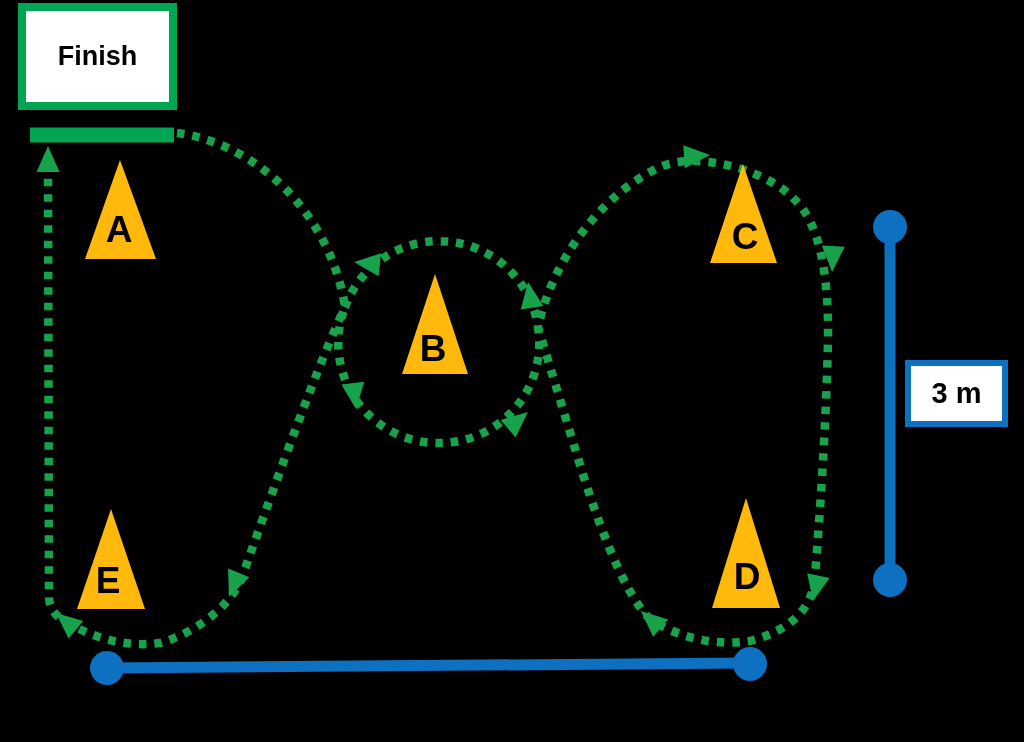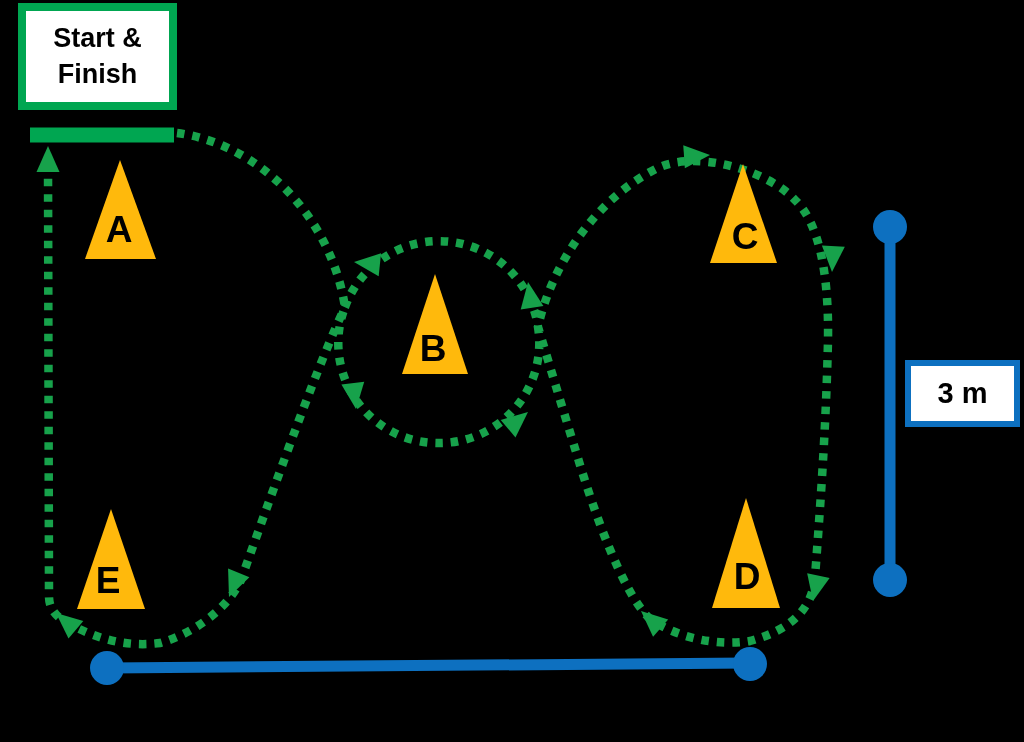--- a/index.html
+++ b/index.html
@@ -35,21 +35,21 @@
   .sign.green-border { border: 8px solid #00A651; }
   .sign.blue-border  { border: 6px solid #0D70C0; }
   #start-finish-sign {
     left: 18px; top: 3px;
     width: 159px; height: 107px;
     font-size: 27px;
     line-height: 1.3;
   }
   #vertical-dim-sign {
     left: 905px; top: 360px;
-    width: 115px; height: 67px;
+    width: 103px; height: 67px;
     font-size: 29px;
   }
   #horizontal-dim-sign {
     left: 340px; top: 676px;
     width: 160px; height: 62px;
     font-size: 29px;
   }
   .cone-letter {
     font-family: "Liberation Sans", sans-serif;
     font-weight: bold;
@@ -124,21 +124,20 @@
     </g>
 
     <g>
       <line x1="110" y1="668" x2="748" y2="663" stroke="#0D70C0" stroke-width="11"></line>
       <circle cx="107" cy="668" r="17" fill="#0D70C0"></circle>
       <circle cx="750" cy="664" r="17" fill="#0D70C0"></circle>
     </g>
   </svg>
 
   <div id="start-finish-sign" class="sign green-border">
-    <span>Start &amp;</span>
     <span>Finish</span>
   </div>
 
   <div id="vertical-dim-sign" class="sign blue-border">
     <span>3 m</span>
   </div>
 
 
 </div>
 

